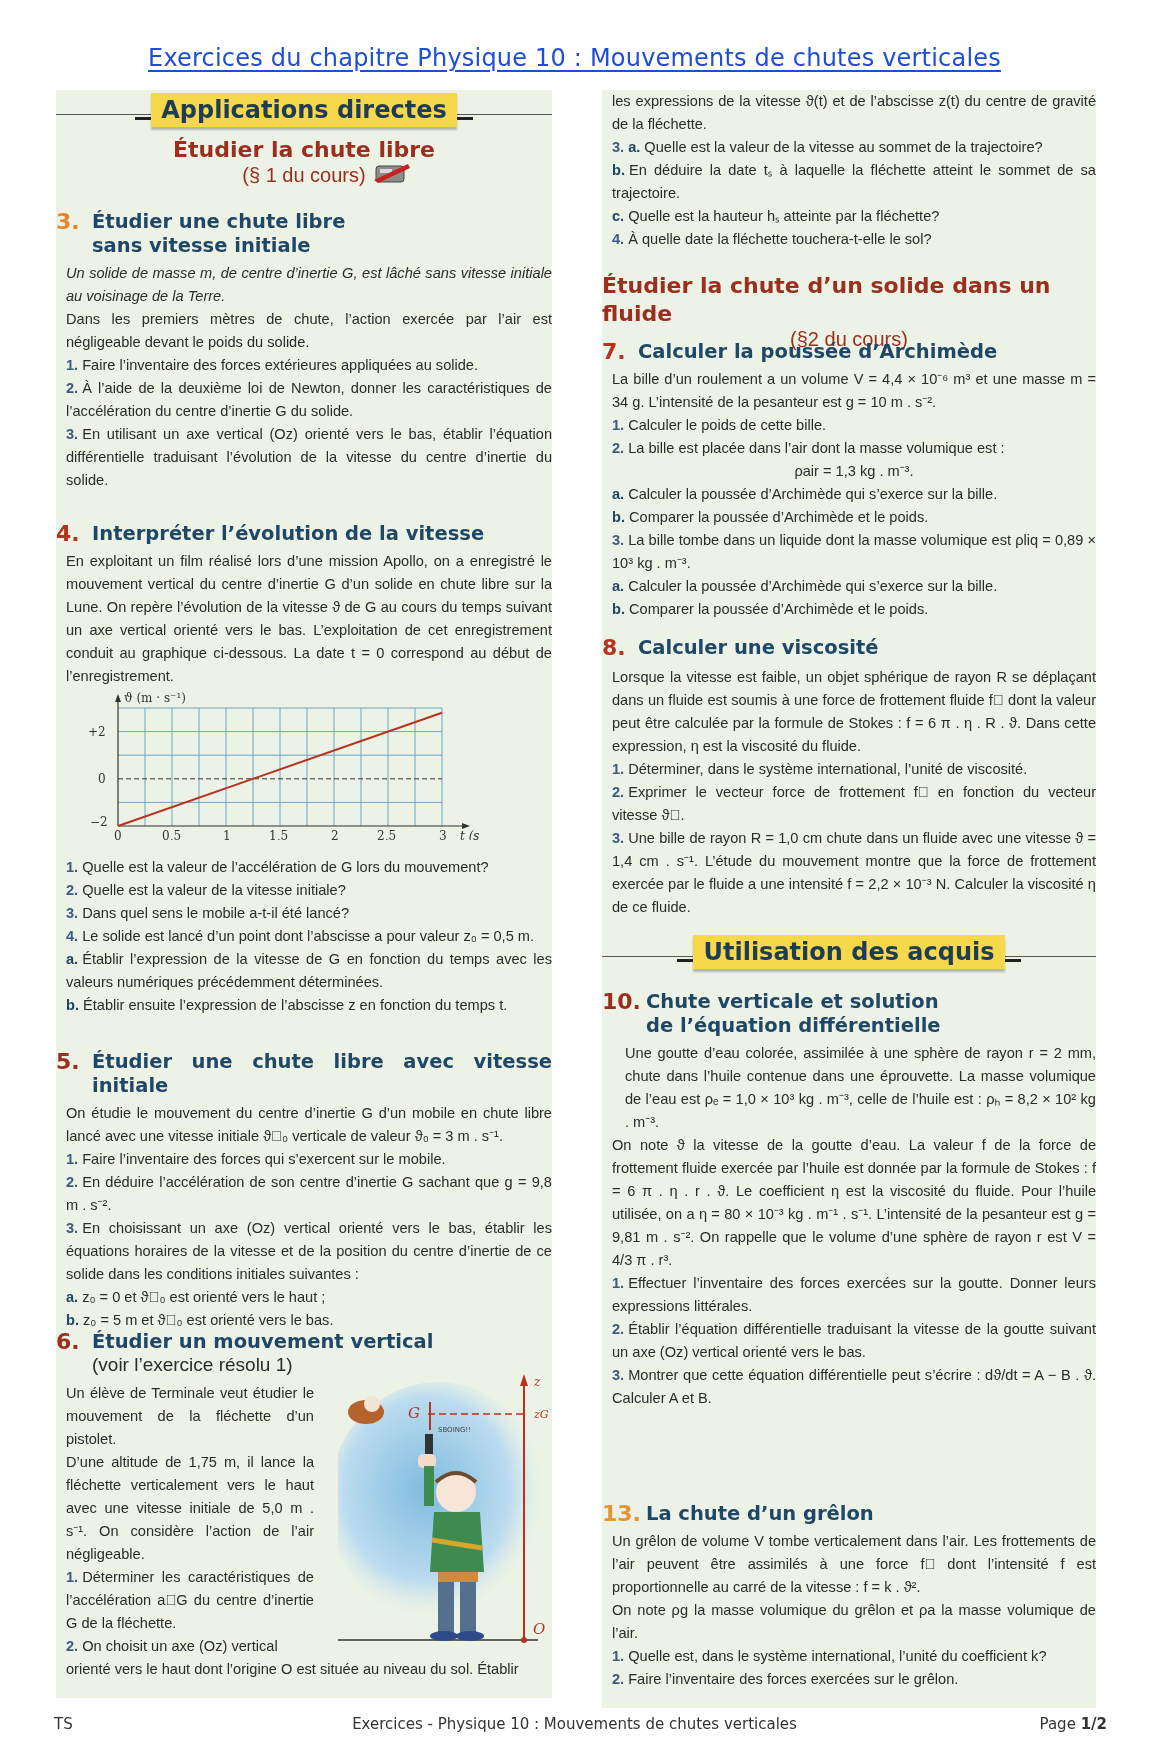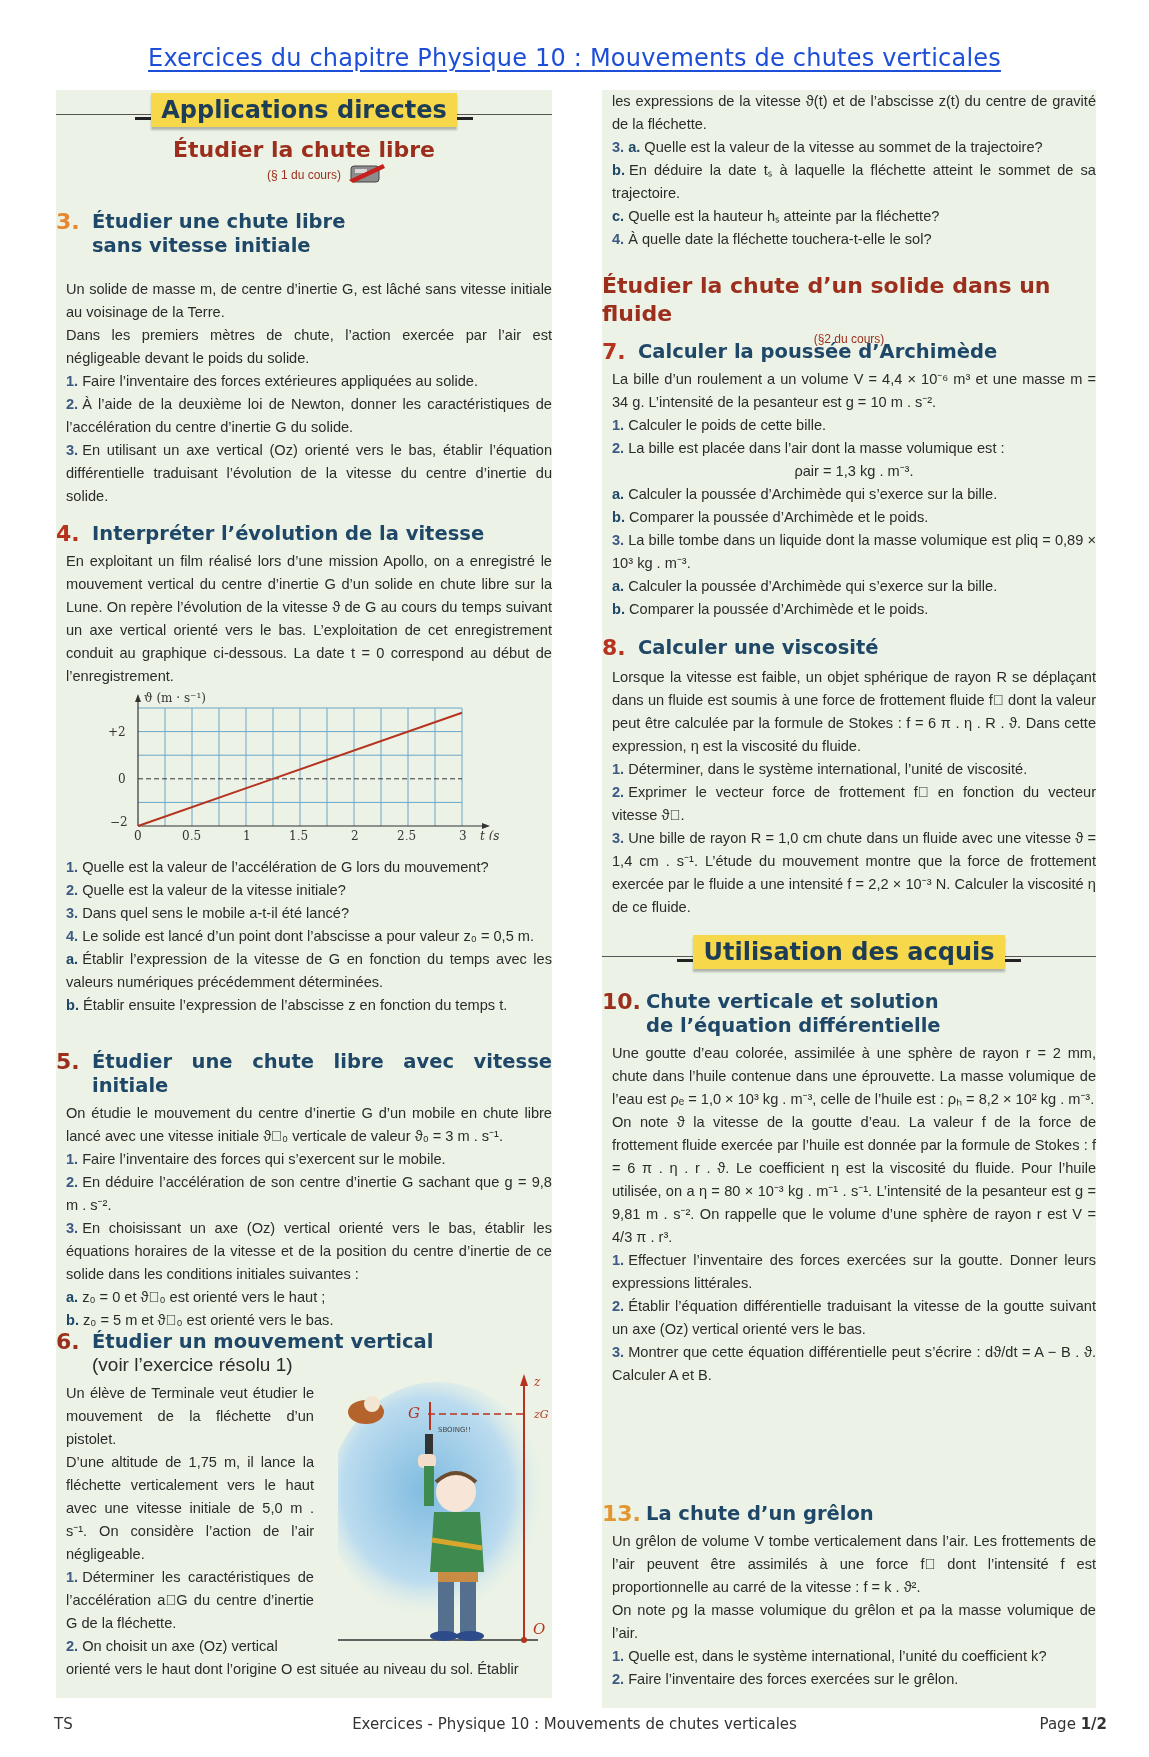--- a/index.html
+++ b/index.html
@@ -34,37 +34,37 @@
   .band-label::before, .band-label::after {
     content: ""; position: absolute; top: 24px; width: 16px; border-top: 3px solid #222;
   }
   .band-label::before { left: -16px; }
   .band-label::after { right: -16px; }
 
   .section-title {
     text-align: center; font-family: "DejaVu Sans", sans-serif; font-weight: bold; font-size: 22px;
     color: #9b2e1d; line-height: 28px;
   }
-  .section-sub { text-align: center; font-size: 12px; color: #9b2e1d; line-height: 22px; }
+  .section-sub { text-align: center; font-size: 20px; color: #9b2e1d; line-height: 22px; }
 
   .ex-title {
     display: flex; align-items: flex-start; font-family: "DejaVu Sans", sans-serif; font-weight: bold;
     font-size: 19.5px; color: #1f4767; line-height: 24px;
   }
   .ex-num { font-size: 22px; min-width: 36px; }
   .ex-num.orange { color: #e7862c; }
   .ex-num.red { color: #b5331f; }
   .ex-num.brown { color: #9b2e1d; }
   .ex-num.amber { color: #e39530; }
 
   .qn { font-weight: bold; color: #3d5a85; margin-right: 4px; }
   .ql { font-weight: bold; color: #1f4767; margin-right: 4px; }
   .center { text-align: center !important; }
 
-  .chart-wrap { position: absolute; left: 24px; width: 420px; height: 150px; }
+  .chart-wrap { position: absolute; left: 4px; width: 420px; height: 150px; }
 
   .illus { position: absolute; }
 
   .footer {
     position: absolute; top: 1715px; left: 0; width: 1149px; font-family: "DejaVu Sans", sans-serif;
     font-size: 15px; color: #333;
   }
   .footer .f-left { position: absolute; left: 54px; }
   .footer .f-mid { position: absolute; left: 0; width: 1149px; text-align: center; }
   .footer .f-right { position: absolute; right: 42px; }
@@ -92,21 +92,21 @@
         <path d="M2 20 L36 4 L38 8 L6 23 Z" fill="#c8201c"></path>
       </svg>
     </div>
   </div>
 
   <div class="panel content" style="top:120px;">
     <div class="ex-title">
       <span class="ex-num orange">3.</span>
       <span><span>Étudier une chute libre</span><br><span>sans vitesse initiale</span></span>
     </div>
-    <p style="margin-top:20px;">Un solide de masse m, de centre d’inertie G, est lâché sans vitesse initiale au voisinage de la Terre.</p>
+    <p style="margin-top:4px;font-style:italic;">Un solide de masse m, de centre d’inertie G, est lâché sans vitesse initiale au voisinage de la Terre.</p>
     <p>Dans les premiers mètres de chute, l’action exercée par l’air est négligeable devant le poids du solide.</p>
     <p><span class="qn">1.</span><span>Faire l’inventaire des forces extérieures appliquées au solide.</span></p>
     <p><span class="qn">2.</span><span>À l’aide de la deuxième loi de Newton, donner les caractéristiques de l’accélération du centre d’inertie G du solide.</span></p>
     <p><span class="qn">3.</span><span>En utilisant un axe vertical (Oz) orienté vers le bas, établir l’équation différentielle traduisant l’évolution de la vitesse du centre d’inertie du solide.</span></p>
   </div>
 
   <div class="panel content" style="top:432px;">
     <div class="ex-title">
       <span class="ex-num red">4.</span>
       <span>Interpréter l’évolution de la vitesse</span>
@@ -284,21 +284,21 @@
     <div class="band">
       <span class="band-label">Utilisation des acquis</span>
     </div>
   </div>
 
   <div class="panel content" style="top:900px;">
     <div class="ex-title">
       <span class="ex-num brown" style="min-width:44px;">10.</span>
       <span><span>Chute verticale et solution</span><br><span>de l’équation différentielle</span></span>
     </div>
-    <p style="margin-top:4px;">Une goutte d’eau colorée, assimilée à une sphère de rayon r = 2 mm, chute dans l’huile contenue dans une éprouvette. La masse volumique de l’eau est ρₑ = 1,0 × 10³ kg . m⁻³, celle de l’huile est : ρₕ = 8,2 × 10² kg . m⁻³.</p>
+    <p style="margin-top:4px;margin-left:13px;">Une goutte d’eau colorée, assimilée à une sphère de rayon r = 2 mm, chute dans l’huile contenue dans une éprouvette. La masse volumique de l’eau est ρₑ = 1,0 × 10³ kg . m⁻³, celle de l’huile est : ρₕ = 8,2 × 10² kg . m⁻³.</p>
     <p>On note ϑ la vitesse de la goutte d’eau. La valeur f de la force de frottement fluide exercée par l’huile est donnée par la formule de Stokes : f = 6 π . η . r . ϑ. Le coefficient η est la viscosité du fluide. Pour l’huile utilisée, on a η = 80 × 10⁻³ kg . m⁻¹ . s⁻¹. L’intensité de la pesanteur est g = 9,81 m . s⁻². On rappelle que le volume d’une sphère de rayon r est V = 4/3 π . r³.</p>
     <p><span class="qn">1.</span><span>Effectuer l’inventaire des forces exercées sur la goutte. Donner leurs expressions littérales.</span></p>
     <p><span class="qn">2.</span><span>Établir l’équation différentielle traduisant la vitesse de la goutte suivant un axe (Oz) vertical orienté vers le bas.</span></p>
     <p><span class="qn">3.</span><span>Montrer que cette équation différentielle peut s’écrire : dϑ/dt = A − B . ϑ. Calculer A et B.</span></p>
   </div>
 
   <div class="panel content" style="top:1412px;">
     <div class="ex-title">
       <span class="ex-num amber" style="min-width:44px;">13.</span>
       <span>La chute d’un grêlon</span>

